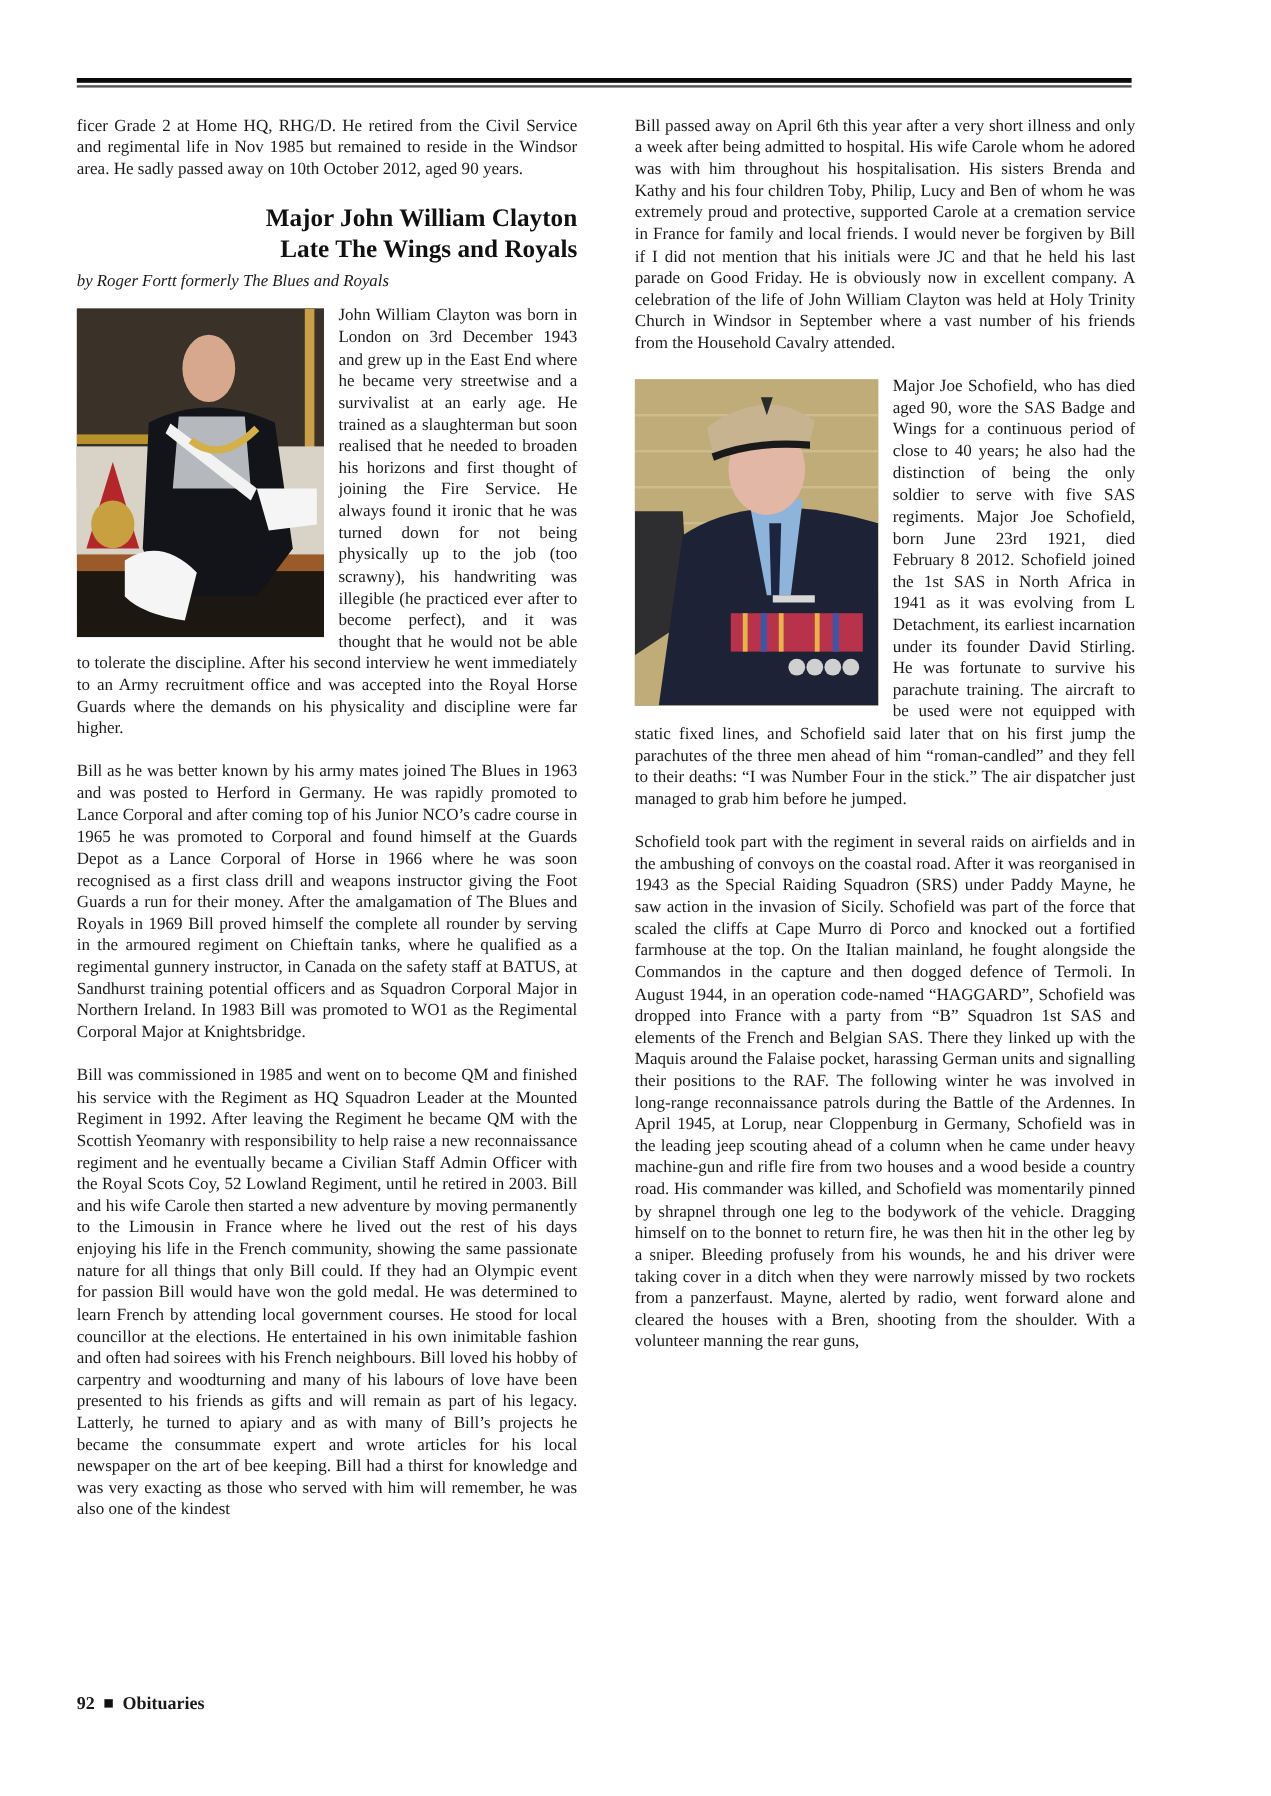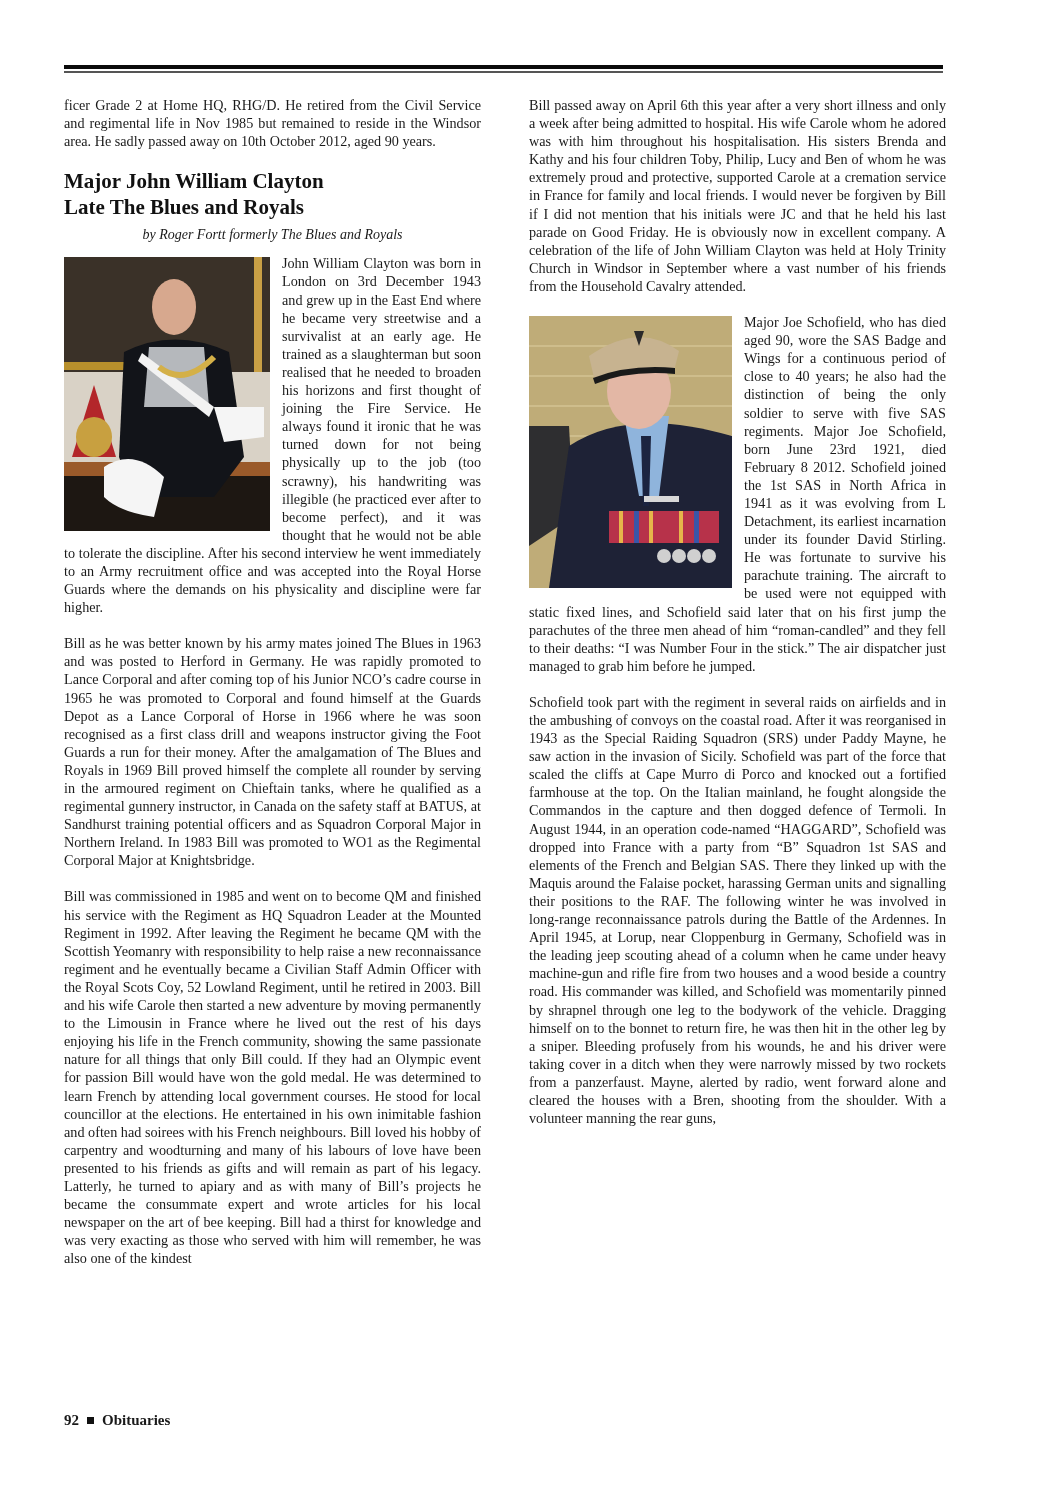--- a/index.html
+++ b/index.html
@@ -4,41 +4,41 @@
 <style>
   html, body { margin: 0; padding: 0; background: #ffffff; }
   body { width: 1059px; height: 1497px; position: relative; overflow: hidden; font-family: "Liberation Serif", "DejaVu Serif", serif; color: #1a1a1a; }
   .rule-thick { position: absolute; left: 64px; top: 65px; width: 879px; height: 4px; background: #0a0a0a; }
   .rule-thin { position: absolute; left: 64px; top: 71px; width: 879px; height: 2px; background: #555; }
   .col { position: absolute; top: 92px; width: 417px; font-size: 14.2px; line-height: 18.1px; text-align: justify; }
   .col.left { left: 64px; }
   .col.right { left: 529px; }
   p { margin: 4px 0 18px 0; }
   p.nogap { margin-bottom: 0; }
-  h2 { font-family: "Liberation Serif", "DejaVu Serif", serif; font-weight: bold; font-size: 21px; line-height: 26px; margin: 14px 0 6px 0; color: #111; text-align: left; }
-  .byline { font-style: italic; font-size: 14px; margin: 2px 0 10px 0; text-align: center; }
+  h2 { font-family: "Liberation Serif", "DejaVu Serif", serif; font-weight: bold; font-size: 21px; line-height: 26px; margin: 14px 0 6px 0; color: #111; text-align: right; }
+  .byline { font-style: italic; font-size: 14px; margin: 2px 0 10px 0; text-align: left; }
   .photo { float: left; margin: 3px 12px 4px 0; overflow: hidden; position: relative; }
   .photo.clayton { width: 206px; height: 274px; background: linear-gradient(180deg,#5a4632 0%,#3c3225 35%,#8a7a6a 60%,#c9bfae 100%); }
   .photo.schofield { width: 203px; height: 272px; background: linear-gradient(180deg,#c5b27f 0%,#bba672 40%,#a89564 70%,#8a7a55 100%); }
   .photo svg { position: absolute; left: 0; top: 0; width: 100%; height: 100%; }
   .footer { position: absolute; left: 64px; top: 1412px; font-weight: bold; font-size: 15px; text-align: center; }
   .footer .sq { display: inline-block; width: 7px; height: 7px; background: #111; margin: 0 8px 2px 8px; vertical-align: middle; }
 </style>
 </head>
 <body>
 
 <div class="rule-thick"></div>
 <div class="rule-thin"></div>
 
 <div class="col left">
   <p>ficer Grade 2 at Home HQ, RHG/D.  He retired from the Civil Service and regimental life in Nov 1985 but remained to reside in the Windsor area.  He sadly passed away on 10th October 2012, aged 90 years.</p>
 
   <h2>
     <span>Major John William Clayton</span><br>
-    <span>Late The Blues and Royals</span>
+    <span>Late The Wings and Royals</span>
   </h2>
   <div class="byline">by Roger Fortt formerly The Blues and  Royals</div>
 
   <div class="photo clayton" title="Portrait of John William Clayton in Household Cavalry ceremonial uniform">
     <svg viewBox="0 0 206 274" preserveAspectRatio="none">
       <rect x="0" y="0" width="206" height="274" fill="#4a3a2a"></rect>
       <rect x="0" y="0" width="206" height="120" fill="#3a3128"></rect>
       <rect x="0" y="105" width="70" height="8" fill="#b8902c"></rect>
       <rect x="190" y="0" width="8" height="200" fill="#c9a045"></rect>
       <rect x="0" y="115" width="206" height="100" fill="#d9d2c6"></rect>

